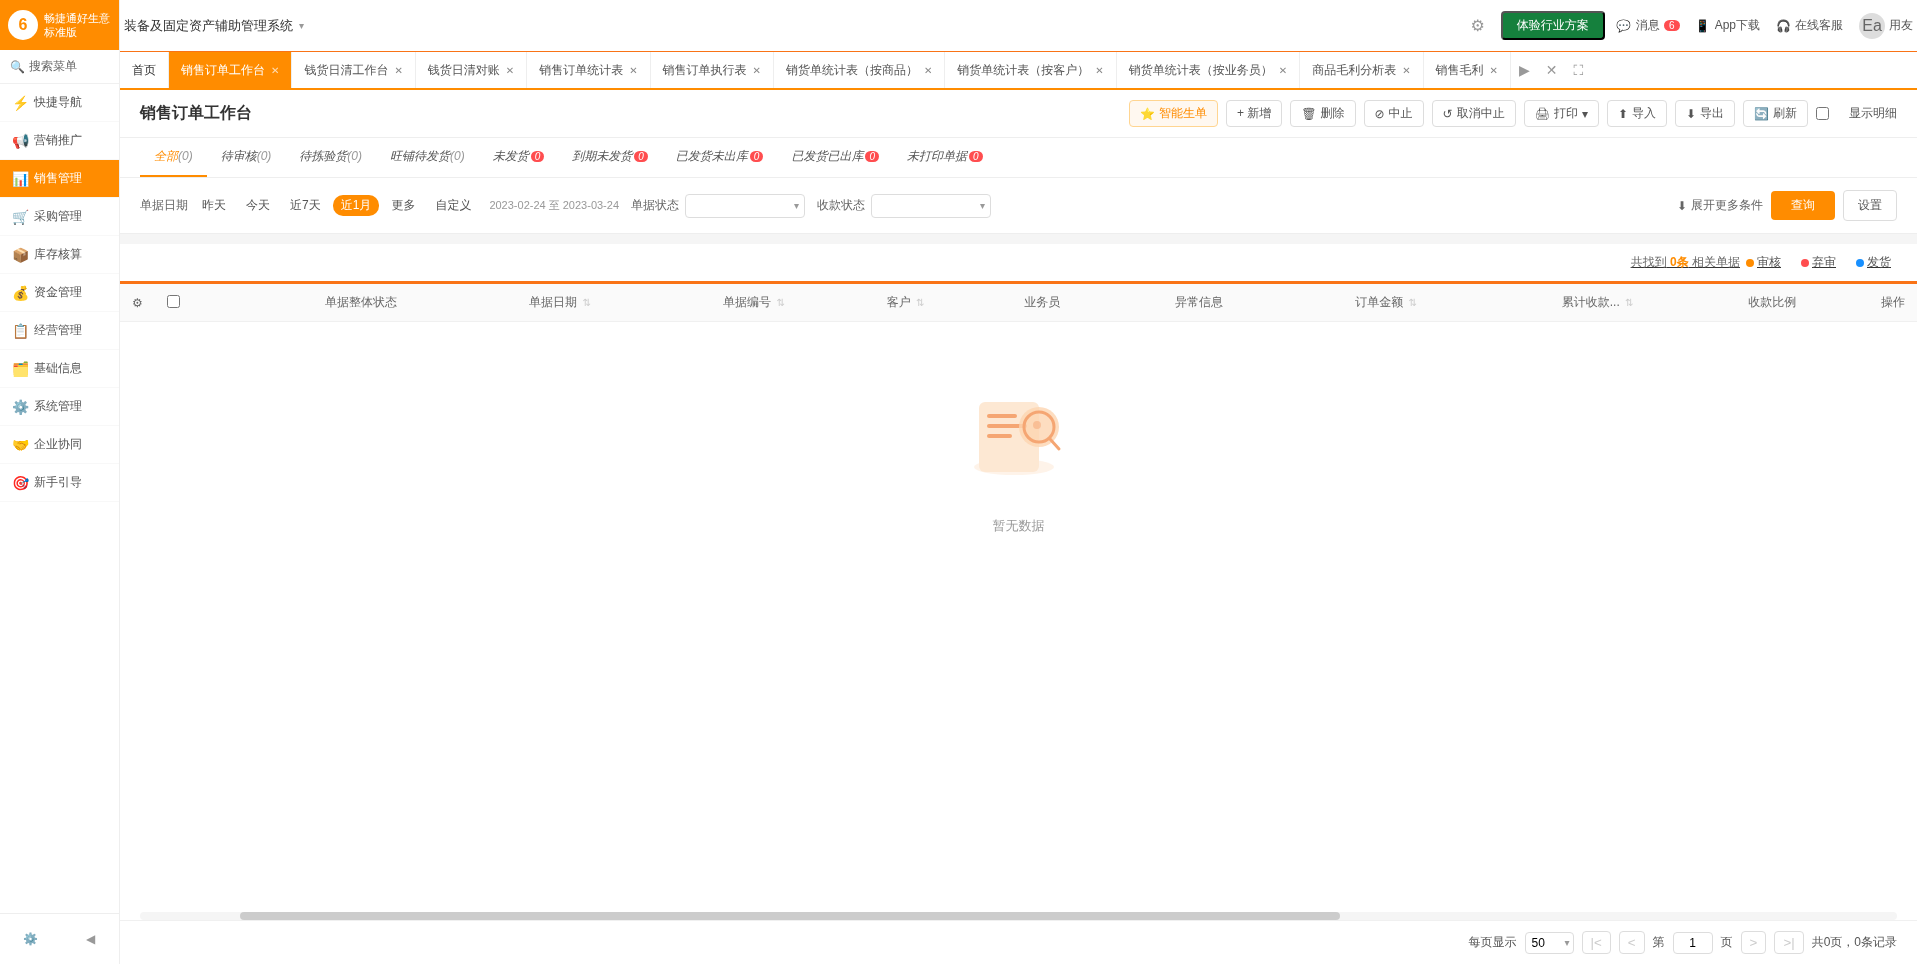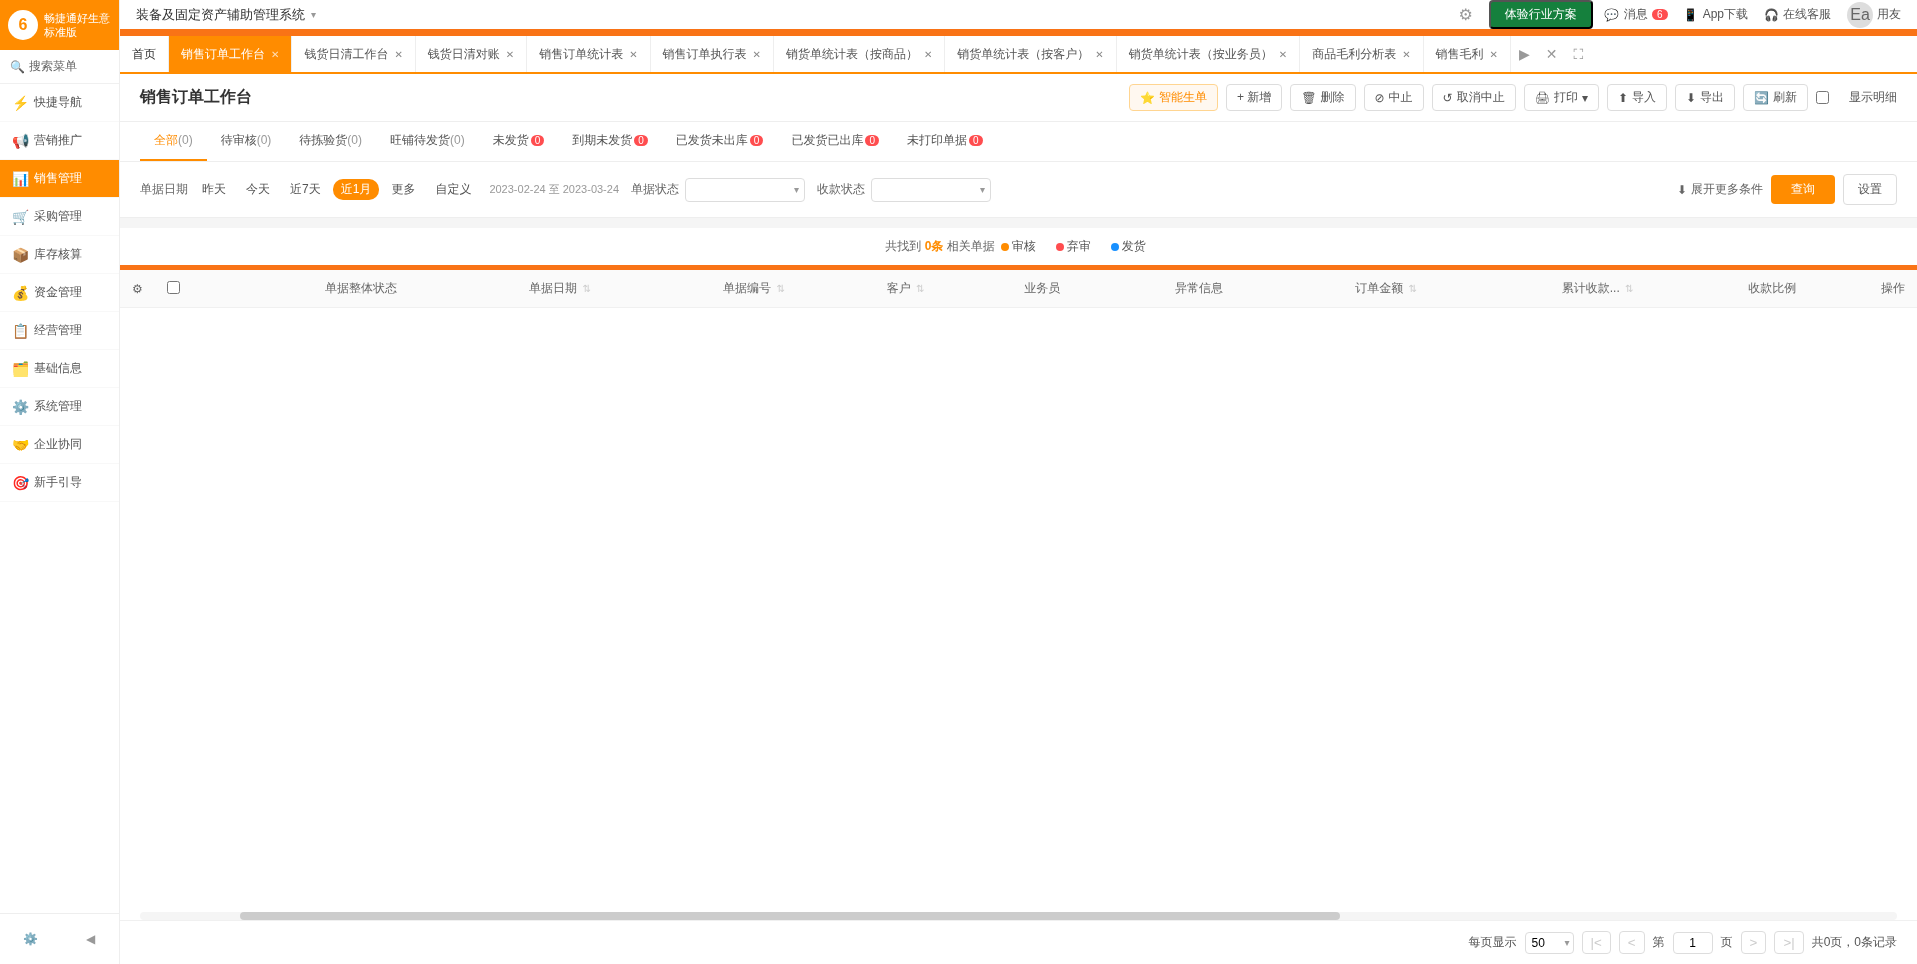--- a/index.html
+++ b/index.html
@@ -14,21 +14,21 @@
     .sidebar-item { display: flex; align-items: center; gap: 6px; padding: 10px 12px; cursor: pointer; color: #555; font-size: 12px; border-bottom: 1px solid #f8f8f8; }
     .sidebar-item.active { background: #ff8c00; color: #fff; }
     .sidebar-item .icon { font-size: 14px; width: 16px; text-align: center; }
     .sidebar-bottom { margin-top: auto; border-top: 1px solid #eee; }
     .sidebar-bottom-item { display: flex; align-items: center; justify-content: center; padding: 10px; cursor: pointer; color: #999; }
 
     
     .main { flex: 1; display: flex; flex-direction: column; overflow: hidden; }
 
     
-    .topbar { background: #fff; border-bottom: 7px solid #f97316; display: flex; align-items: center; padding: 0 16px; height: 36px; gap: 12px; }
+    .topbar { background: #fff; border-bottom: 1px solid #f97316; display: flex; align-items: center; padding: 0 4px; height: 52px; gap: 12px; }
     .topbar-system { display: flex; align-items: center; gap: 6px; color: #555; font-size: 13px; flex: 1; }
     .topbar-system-name { font-size: 13px; color: #333; }
     .topbar-dropdown { color: #999; font-size: 10px; cursor: pointer; }
     .topbar-gear { color: #999; cursor: pointer; font-size: 16px; padding: 4px; }
     .topbar-industry { background: #15803d; color: #fff; padding: 4px 14px; border-radius: 4px; cursor: pointer; font-size: 12px; }
     .topbar-right { display: flex; align-items: center; gap: 16px; color: #555; font-size: 12px; }
     .topbar-right-item { display: flex; align-items: center; gap: 4px; cursor: pointer; }
     .badge { background: #ff4d4f; color: #fff; border-radius: 10px; padding: 0 5px; font-size: 10px; min-width: 16px; text-align: center; }
     .user-avatar { width: 26px; height: 26px; background: #ddd; border-radius: 50%; display: flex; align-items: center; justify-content: center; font-size: 16px; color: #666; }
 
@@ -42,21 +42,21 @@
 
     
     .page-header { background: #fff; padding: 10px 20px; display: flex; align-items: center; justify-content: space-between; border-bottom: 1px solid #eee; }
     .page-title { font-size: 16px; font-weight: 600; color: #333; }
     .page-actions { display: flex; align-items: center; gap: 8px; }
     .btn { display: flex; align-items: center; gap: 4px; padding: 4px 10px; border: 1px solid #ddd; border-radius: 4px; cursor: pointer; font-size: 12px; background: #fff; color: #555; }
     .btn-smart { background: #fff8f0; color: #ff8c00; border-color: #ffd591; }
 
     
     .sub-tabs { background: #fff; padding: 0 20px; border-bottom: 1px solid #eee; display: flex; align-items: center; gap: 0; }
-    .sub-tab { padding: 10px 14px; cursor: pointer; font-size: 12px; color: #555; border-bottom: 2px solid transparent; white-space: nowrap; }
+    .sub-tab { padding: 10px 14px; cursor: pointer; font-size: 12px; color: #555; border-bottom: 2px solid transparent; white-space: nowrap; font-style: italic; }
     .sub-tab.active { color: #ff8c00; border-bottom-color: #ff8c00; font-weight: 500; }
     .sub-tab .count-badge { background: #ff4d4f; color: #fff; border-radius: 10px; padding: 0 4px; font-size: 10px; margin-left: 2px; }
     .sub-tab .count-zero { color: #999; }
 
     
     .filter-area { background: #fff; padding: 12px 20px; border-bottom: 1px solid #eee; }
     .filter-row { display: flex; align-items: center; gap: 12px; flex-wrap: wrap; }
     .filter-item { display: flex; align-items: center; gap: 6px; font-size: 12px; color: #555; }
     .filter-label { color: #666; white-space: nowrap; }
     .filter-date-group { display: flex; align-items: center; gap: 4px; }
@@ -65,21 +65,21 @@
     .filter-date-range { color: #999; font-size: 11px; margin-left: 4px; }
     .filter-select { border: 1px solid #ddd; border-radius: 4px; padding: 4px 24px 4px 8px; font-size: 12px; color: #555; background: #fff; min-width: 120px; cursor: pointer; appearance: none; position: relative; }
     .filter-select-wrap { position: relative; display: inline-flex; align-items: center; }
     .filter-select-wrap::after { content: "▾"; position: absolute; right: 6px; color: #999; pointer-events: none; font-size: 10px; }
     .filter-expand { display: flex; align-items: center; gap: 4px; color: #666; cursor: pointer; font-size: 12px; margin-left: auto; }
     .btn-query { background: #ff8c00; color: #fff; border: none; padding: 6px 20px; border-radius: 4px; cursor: pointer; font-size: 12px; }
     .btn-setting { background: #fff; color: #555; border: 1px solid #ddd; padding: 6px 14px; border-radius: 4px; cursor: pointer; font-size: 12px; }
 
     
     .table-area { background: #fff; margin: 10px 0 0 0; flex: 1; display: flex; flex-direction: column; }
-    .table-toolbar { padding: 8px 20px; display: flex; align-items: center; justify-content: center; border-bottom: 5px solid #f97316; }
+    .table-toolbar { padding: 8px 20px; display: flex; align-items: center; justify-content: flex-end; border-bottom: 3px solid #f97316; text-decoration: underline; }
     .table-info { font-size: 12px; color: #666; }
     .table-info .count { color: #ff8c00; font-weight: bold; }
     .table-actions { display: flex; align-items: center; gap: 8px; }
     .action-btn { display: flex; align-items: center; gap: 3px; font-size: 12px; color: #555; cursor: pointer; padding: 2px 6px; }
     .action-btn .dot { width: 8px; height: 8px; border-radius: 50%; display: inline-block; }
     .dot-orange { background: #ff8c00; }
     .dot-red { background: #ff4d4f; }
     .dot-blue { background: #1890ff; }
 
     table { width: 100%; border-collapse: collapse; font-size: 12px; }
@@ -440,20 +440,36 @@
               </th>
               <th>
                 <span>操作</span>
               </th>
             </tr>
           </thead>
           <tbody>
           </tbody>
         </table>
 
+        <div class="empty-state">
+          <div class="empty-icon" style="font-size:80px; color: #f5c6a0;">
+            <svg width="120" height="100" viewBox="0 0 120 100" fill="none" xmlns="http://www.w3.org/2000/svg">
+              <ellipse cx="55" cy="85" rx="40" ry="8" fill="#fde8d3" opacity="0.5"></ellipse>
+              <rect x="20" y="20" width="60" height="70" rx="6" fill="#fde8d3"></rect>
+              <rect x="28" y="32" width="30" height="4" rx="2" fill="#f5a673"></rect>
+              <rect x="28" y="42" width="40" height="4" rx="2" fill="#f5a673"></rect>
+              <rect x="28" y="52" width="25" height="4" rx="2" fill="#f5a673"></rect>
+              <circle cx="80" cy="45" r="20" fill="#fcd5b0" opacity="0.8"></circle>
+              <circle cx="80" cy="45" r="15" fill="none" stroke="#f5a673" stroke-width="3"></circle>
+              <line x1="91" y1="57" x2="100" y2="67" stroke="#f5a673" stroke-width="3" stroke-linecap="round"></line>
+              <circle cx="78" cy="43" r="4" fill="#f5a673" opacity="0.5"></circle>
+            </svg>
+          </div>
+          <div class="empty-text">暂无数据</div>
+        </div>
       </div>
 
       <div class="scroll-track">
         <div class="scroll-thumb"></div>
       </div>
 
       <div class="pagination">
         <span>每页显示</span>
         <div class="per-page-wrap">
           <select class="per-page-select">

